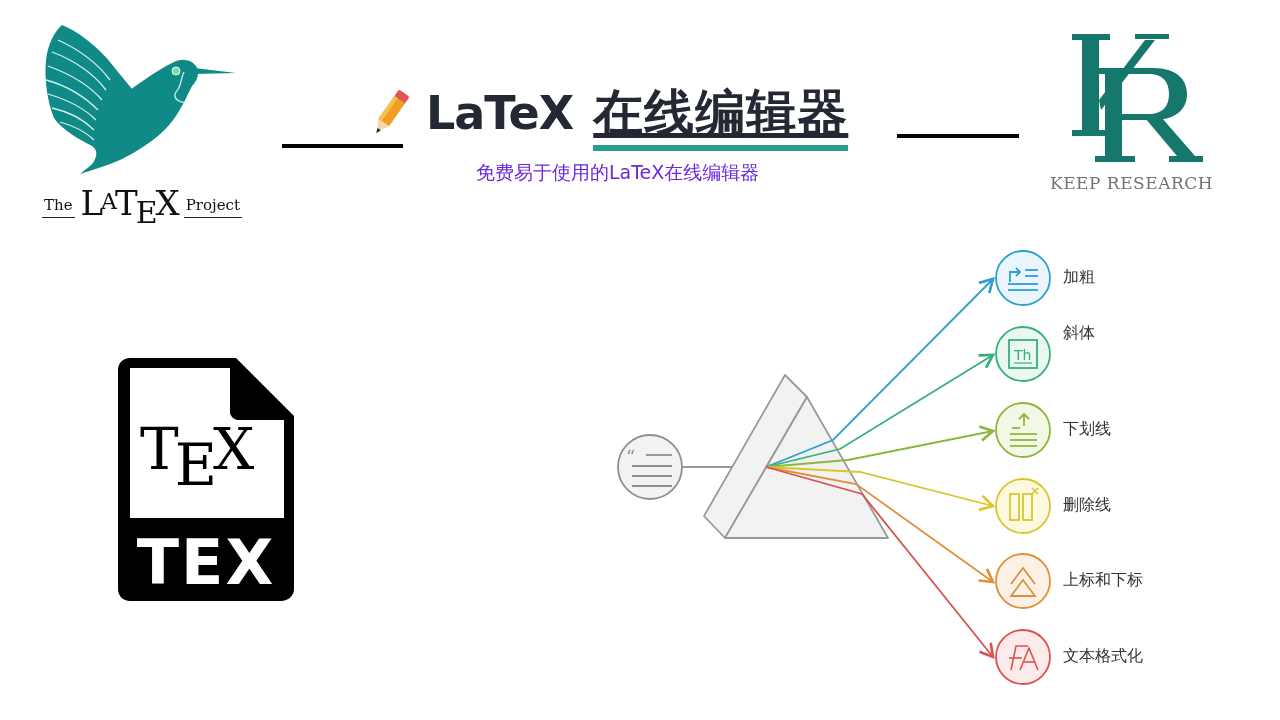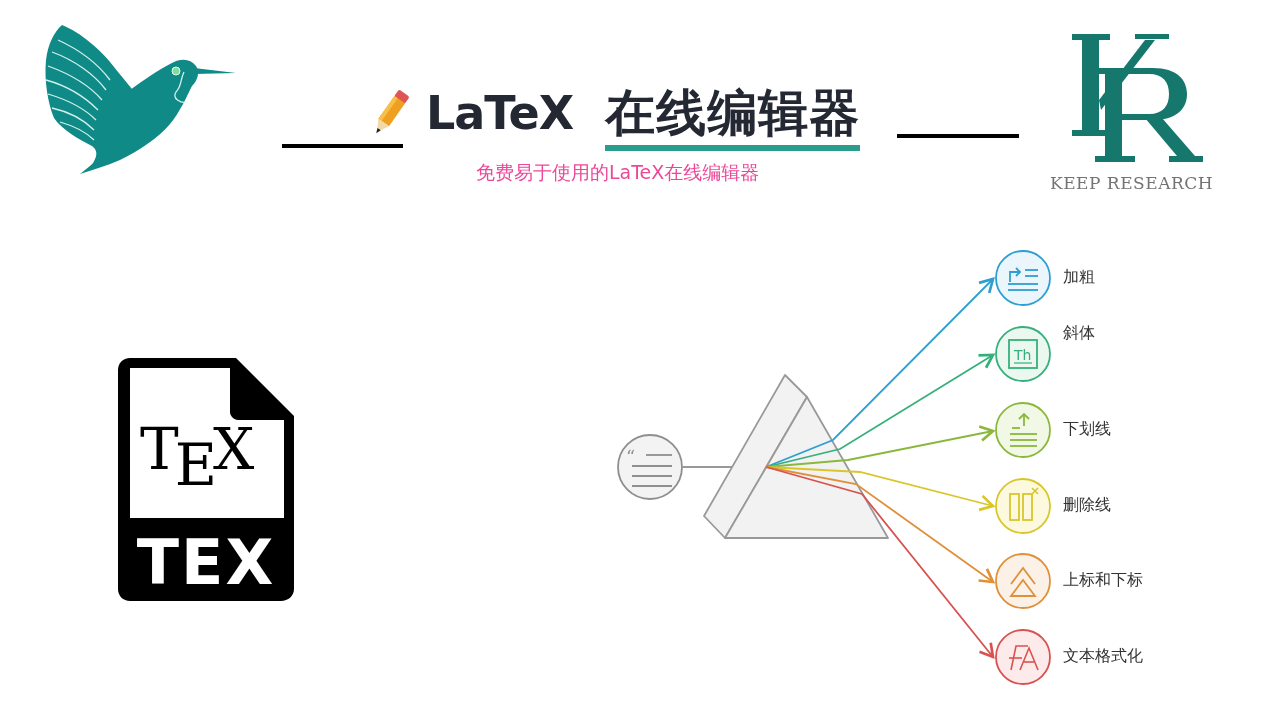--- a/index.html
+++ b/index.html
@@ -20,23 +20,23 @@
     .caption .big .sup { position: relative; top: -6px; font-size: 22px; }
 
     
     .rule { position: absolute; height: 4px; background: #000; }
     .rule.left { left: 282px; top: 144px; width: 121px; }
     .rule.right { left: 897px; top: 134px; width: 122px; }
 
     .title-wrap { position: absolute; left: 370px; top: 78px; height: 70px; display: flex; align-items: center; }
     .title-wrap .pencil { width: 42px; height: 56px; margin-right: 14px; }
     .title-latin { font-family: "DejaVu Sans", sans-serif; font-weight: bold; font-size: 46px; color: #232833; letter-spacing: -1px; }
-    .title-cjk { position: relative; font-weight: bold; font-size: 50px; color: #232833; margin-left: 32px; letter-spacing: 1px; }
+    .title-cjk { position: relative; font-weight: bold; font-size: 50px; color: #232833; margin-left: 20px; letter-spacing: 1px; text-decoration: underline; }
     .title-cjk::after { content: ""; position: absolute; left: 0; right: 0; bottom: -4px; height: 6px; background: #2a9d8f; }
-    .subtitle { position: absolute; left: 476px; top: 160px; font-size: 19px; color: #ec4899; }
+    .subtitle { position: absolute; left: 476px; top: 160px; font-size: 19px; color: #6d28d9; }
 
     
     .kr-logo { position: absolute; left: 1045px; top: 28px; width: 185px; height: 170px; }
     .kr-logo .kr-label { position: absolute; left: 5px; top: 145px; font-family: "DejaVu Serif", "Liberation Serif", serif; font-size: 17px; color: #737373; letter-spacing: 0.5px; white-space: nowrap; }
 
     
     .tex-file { position: absolute; left: 118px; top: 358px; width: 176px; height: 177px; }
     .tex-file .inner-tex { position: absolute; left: 22px; top: 62px; font-family: "DejaVu Serif", "Liberation Serif", serif; font-size: 58px; color: #000; letter-spacing: -4px; line-height: 1; }
     .tex-file .inner-tex .e { position: relative; top: 16px; }
     .tex-file .bottom-tex { position: absolute; left: 0; width: 176px; top: 168px; text-align: center; font-family: "DejaVu Sans", sans-serif; font-weight: bold; font-size: 62px; color: #fff; letter-spacing: 2px; }
@@ -65,20 +65,25 @@
       <path d="M12 32 C34 40 54 54 66 70"></path>
       <path d="M8 46 C30 54 50 66 62 80"></path>
       <path d="M6 60 C28 66 46 78 58 90"></path>
       <path d="M8 74 C28 80 44 88 56 100"></path>
       <path d="M12 88 C30 92 44 100 54 110"></path>
       <path d="M20 102 C34 106 46 112 54 120"></path>
       <path d="M144 52 C140 60 142 66 136 72 C132 78 140 84 148 82"></path>
     </g>
     <circle cx="136" cy="51" r="4" fill="#7de09a" stroke="#e6fbf7" stroke-width="1"></circle>
   </svg>
+  <div class="caption">
+    <span class="small">The</span>
+    <span class="big"><span>L</span><span class="sup">A</span><span>T</span><span class="sub">E</span><span>X</span></span>
+    <span class="small">Project</span>
+  </div>
 </div>
 
 <div class="rule left"></div>
 <div class="rule right"></div>
 
 <div class="title-wrap">
   <svg class="pencil" viewBox="0 0 42 56">
     <g transform="rotate(35 21 28)">
       <rect x="14" y="4" width="13" height="9" rx="2" fill="#e05555"></rect>
       <rect x="14" y="12" width="13" height="28" fill="#f0a020"></rect>

